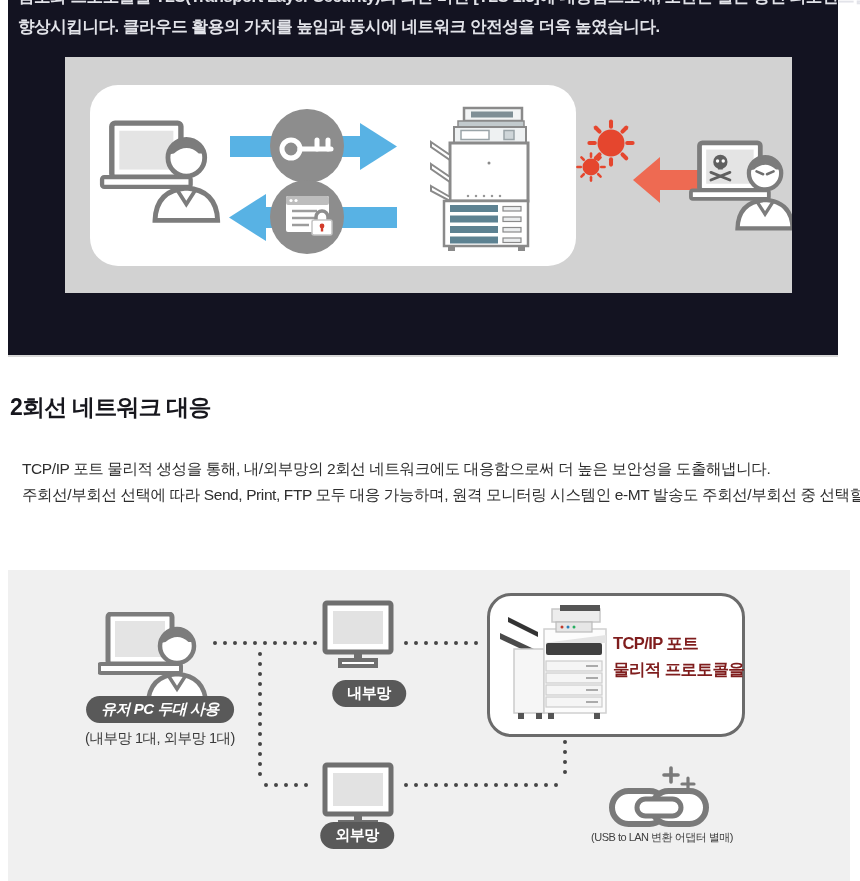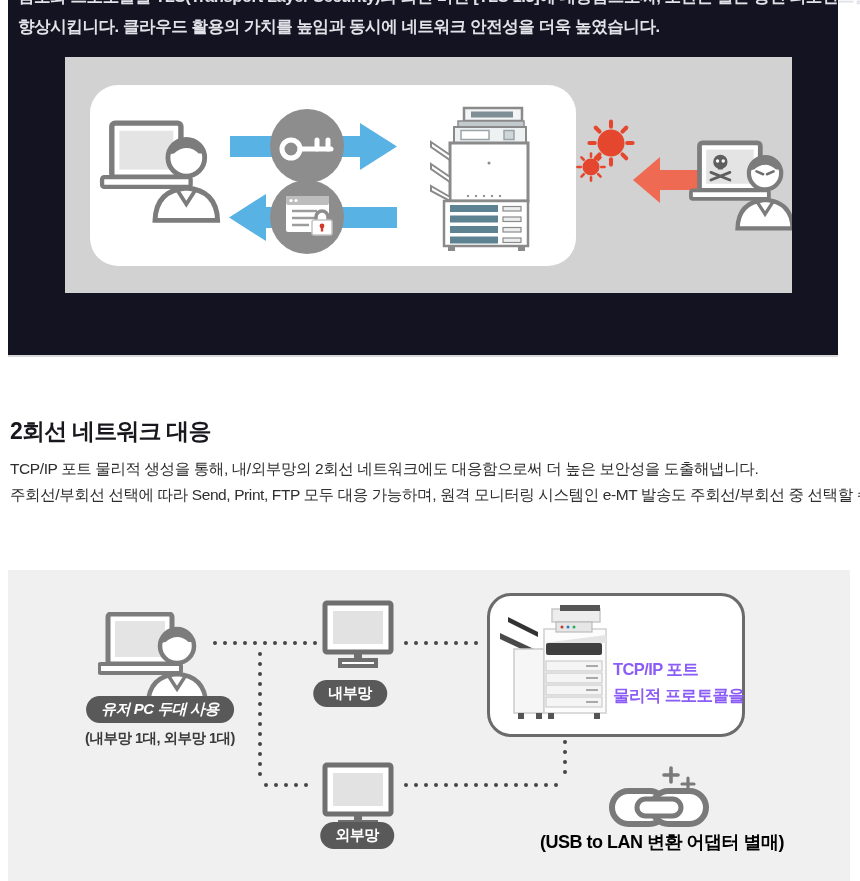--- a/index.html
+++ b/index.html
@@ -7,35 +7,35 @@
         font-family:"Liberation Sans","DejaVu Sans",sans-serif;}
   
   .dark-block{position:absolute;left:8px;top:0;width:830px;height:355px;background:#131321;border-bottom:2px solid #d8d8d8;}
   .tls-line{position:absolute;left:10px;white-space:nowrap;color:#e2e3e9;font-size:16.5px;
             letter-spacing:-0.4px;font-weight:600;}
   .tls-line.l1{top:-14px;}
   .tls-line.l2{top:16px;}
   .gray-panel{position:absolute;left:57px;top:57px;width:727px;height:236px;background:#d2d2d2;}
   .gray-panel svg{display:block;}
   
-  .heading{position:absolute;left:10px;top:416px;font-size:23px;font-weight:700;color:#17171d;letter-spacing:-0.8px;}
+  .heading{position:absolute;left:10px;top:392px;font-size:23px;font-weight:700;color:#17171d;letter-spacing:-0.8px;}
   .bodytext{position:absolute;left:10px;top:456px;width:845px;font-size:15.5px;line-height:26px;
             color:#2e2e2e;letter-spacing:-0.4px;}
-  .bodytext div{white-space:nowrap;}
+  .bodytext div{white-space:nowrap;margin-left:12px;}
   
   .net-panel{position:absolute;left:8px;top:570px;width:842px;height:311px;background:#f0f0f0;}
   .net-panel .abs{position:absolute;}
   .pill{position:absolute;transform:translateX(-50%);background:#595959;color:#fff;font-size:15px;
         font-weight:700;letter-spacing:-0.5px;padding:4px 15px;border-radius:15px;white-space:nowrap;}
-  .note{position:absolute;transform:translateX(-50%);color:#3a3a3a;font-size:14.5px;font-weight:700;
+  .note{position:absolute;transform:translateX(-50%);color:#3a3a3a;font-size:14.5px;font-weight:400;
         letter-spacing:-0.5px;white-space:nowrap;}
   .printer-card{position:absolute;left:479px;top:23px;width:258px;height:144px;background:#fff;
                 border:3px solid #6b6b6b;border-radius:24px;box-sizing:border-box;}
-  .card-caption{position:absolute;left:123px;top:34px;font-size:16.5px;font-weight:700;color:#8b5cf6;
-                line-height:26px;letter-spacing:-0.6px;white-space:nowrap;margin-top:26px;}
+  .card-caption{position:absolute;left:123px;top:34px;font-size:16.5px;font-weight:700;color:#7f1d1d;
+                line-height:26px;letter-spacing:-0.6px;white-space:nowrap;}
 </style>
 </head>
 <body>
 
 <div class="page">
 
   <div class="dark-block">
     <div class="tls-line l1">암호화 프로토콜을 TLS(Transport Layer Security)의 최신 버전 [TLS 1.3]에 대응함으로써, 보안은 물론 통신 퍼포먼스를</div>
     <div class="tls-line l2">향상시킵니다. 클라우드 활용의 가치를 높임과 동시에 네트워크 안전성을 더욱 높였습니다.</div>
 
@@ -188,21 +188,21 @@
     </svg>
     <div class="pill" style="left:152px;top:126px;font-style:italic;">유저 PC 두대 사용</div>
     <div class="note" style="left:152px;top:159px;">(내부망 1대, 외부망 1대)</div>
 
     <svg class="abs" style="left:314px;top:30px;" width="72" height="70" viewBox="0 0 72 70">
       <rect x="3" y="3" width="66" height="49" rx="2" fill="#fff" stroke="#6f6f6f" stroke-width="5"></rect>
       <rect x="11" y="11" width="50" height="33" fill="#e2e2e2"></rect>
       <rect x="32" y="52" width="8" height="8" fill="#6f6f6f"></rect>
       <rect x="18" y="60" width="36" height="6" fill="#fff" stroke="#6f6f6f" stroke-width="4"></rect>
     </svg>
-    <div class="pill" style="left:342px;top:110px;">내부망</div>
+    <div class="pill" style="left:361px;top:110px;">내부망</div>
 
     <svg class="abs" style="left:314px;top:192px;" width="72" height="70" viewBox="0 0 72 70">
       <rect x="3" y="3" width="66" height="49" rx="2" fill="#fff" stroke="#6f6f6f" stroke-width="5"></rect>
       <rect x="11" y="11" width="50" height="33" fill="#e2e2e2"></rect>
       <rect x="32" y="52" width="8" height="8" fill="#6f6f6f"></rect>
       <rect x="18" y="60" width="36" height="6" fill="#fff" stroke="#6f6f6f" stroke-width="4"></rect>
     </svg>
     <div class="pill" style="left:349px;top:252px;">외부망</div>
 
     <div class="printer-card">
@@ -242,16 +242,16 @@
       <g stroke="#7a7a7a" stroke-linecap="round">
         <line x1="63" y1="3" x2="63" y2="17" stroke-width="3.6"></line>
         <line x1="56" y1="10" x2="70" y2="10" stroke-width="3.6"></line>
         <line x1="80" y1="13" x2="80" y2="25" stroke-width="3.2"></line>
         <line x1="74" y1="19" x2="86" y2="19" stroke-width="3.2"></line>
       </g>
       <rect x="4" y="26" width="54" height="33" rx="16.5" fill="#fff" stroke="#7a7a7a" stroke-width="6"></rect>
       <rect x="44" y="26" width="54" height="33" rx="16.5" fill="#fff" stroke="#7a7a7a" stroke-width="6"></rect>
       <rect x="29" y="34" width="44" height="17" rx="8.5" fill="#fff" stroke="#7a7a7a" stroke-width="5"></rect>
     </svg>
-    <div class="note" style="left:654px;top:260px;font-size:18px;color:#000000;">(USB to LAN 변환 어댑터 별매)</div>
+    <div class="note" style="left:654px;top:260px;font-size:11px;color:#404040;">(USB to LAN 변환 어댑터 별매)</div>
   </div>
 
 </div>
 
 </body></html>

